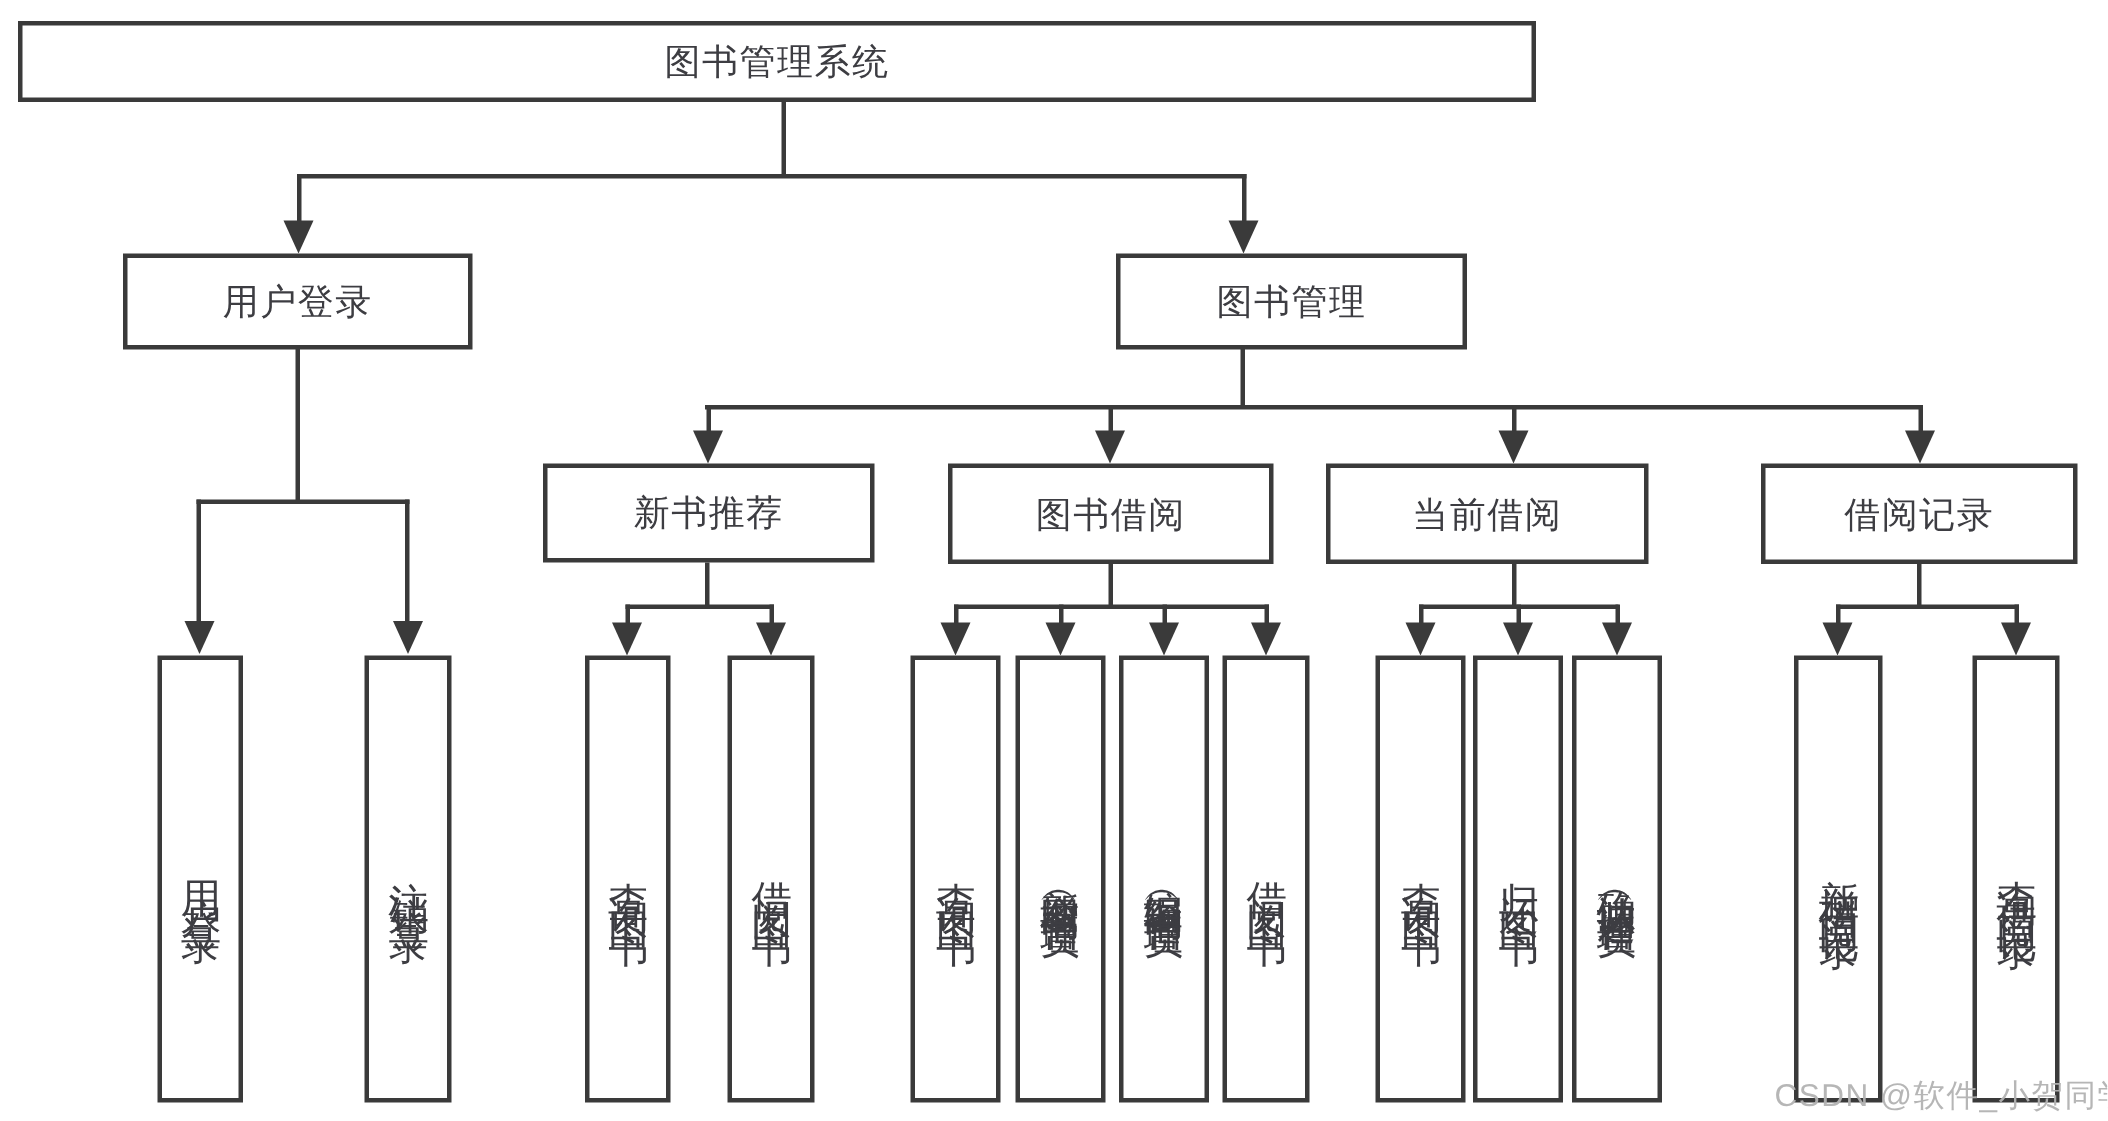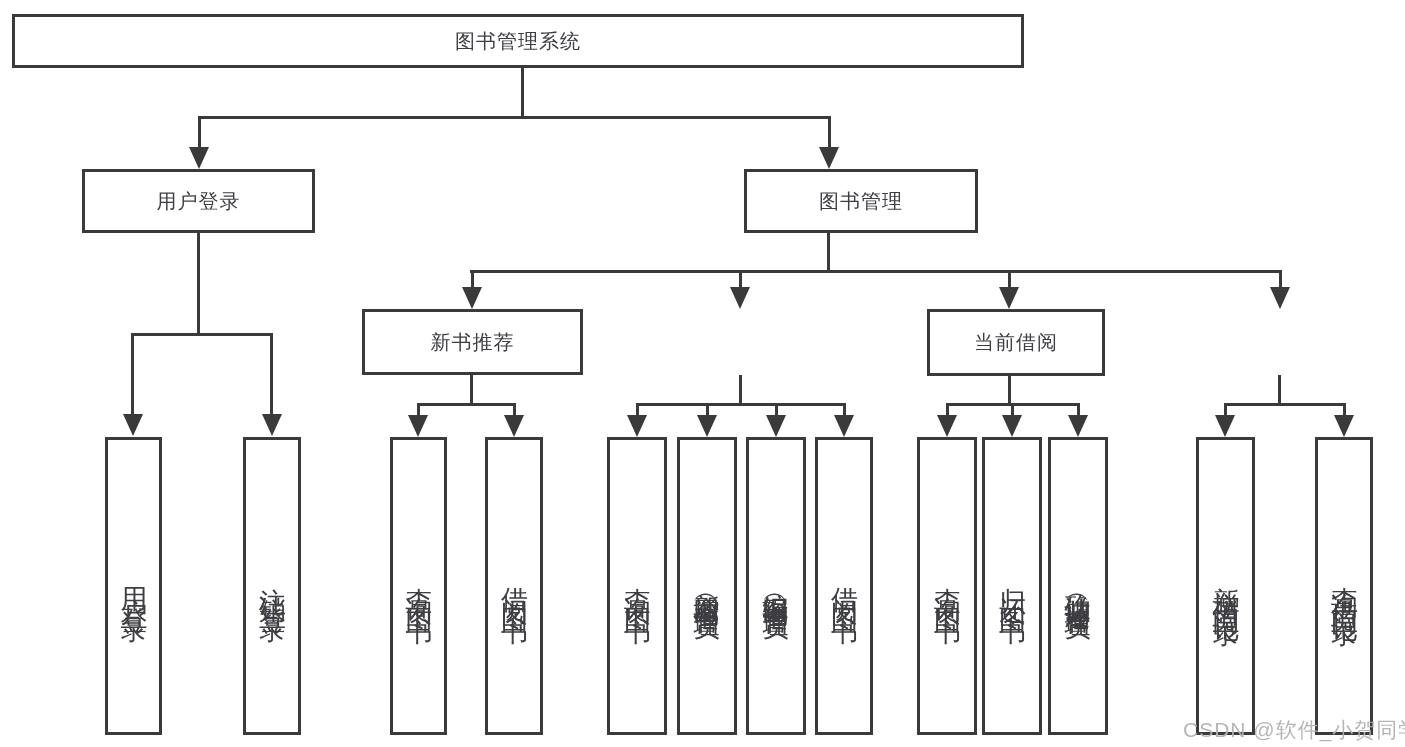--- a/index.html
+++ b/index.html
@@ -20,21 +20,21 @@
   }
   .box {
     position: absolute;
     border: 3px solid var(--line);
     background: #fff;
     display: flex;
     align-items: center;
     justify-content: center;
     color: var(--text);
   }
-  .hbox { font-size: 20px; letter-spacing: 1px; }
+  .hbox { font-size: 24px; letter-spacing: 1px; }
   .leaf span {
     writing-mode: vertical-rl;
     text-orientation: mixed;
     font-size: 27px;
     line-height: 1.08;
     letter-spacing: 10px;
     color: var(--text);
   }
   .leaf.leaf-med span { letter-spacing: 7px; }
   .leaf.leaf-long span { letter-spacing: 3px; font-size: 26px; }
@@ -96,22 +96,28 @@
   <div class="vl" style="left:739px;top:270px;height:18px"></div>
   <div class="arrow" style="left:730px;top:287px"></div>
   <div class="vl" style="left:1008px;top:270px;height:18px"></div>
   <div class="arrow" style="left:999px;top:287px"></div>
   <div class="vl" style="left:1279px;top:270px;height:18px"></div>
   <div class="arrow" style="left:1270px;top:287px"></div>
 
   <div class="box hbox" style="left:362px;top:309px;width:221px;height:66px">
     <span>新书推荐</span>
   </div>
-  <div class="box hbox" style="left:927px;top:309px;width:178px;height:67px">
+  <div class="box hbox" style="left:632px;top:309px;width:217px;height:67px">
+    <span>图书借阅</span>
+  </div>
+  <div class="box hbox" style="left:884px;top:309px;width:215px;height:67px">
     <span>当前借阅</span>
+  </div>
+  <div class="box hbox" style="left:1174px;top:309px;width:211px;height:67px">
+    <span>借阅记录</span>
   </div>
 
   <div class="vl" style="left:470px;top:375px;height:30px"></div>
   <div class="hl" style="left:417px;top:403px;width:99px"></div>
   <div class="vl" style="left:417px;top:403px;height:14px"></div>
   <div class="arrow" style="left:408px;top:415px"></div>
   <div class="vl" style="left:513px;top:403px;height:14px"></div>
   <div class="arrow" style="left:504px;top:415px"></div>
 
   <div class="vl" style="left:739px;top:375px;height:30px"></div>

